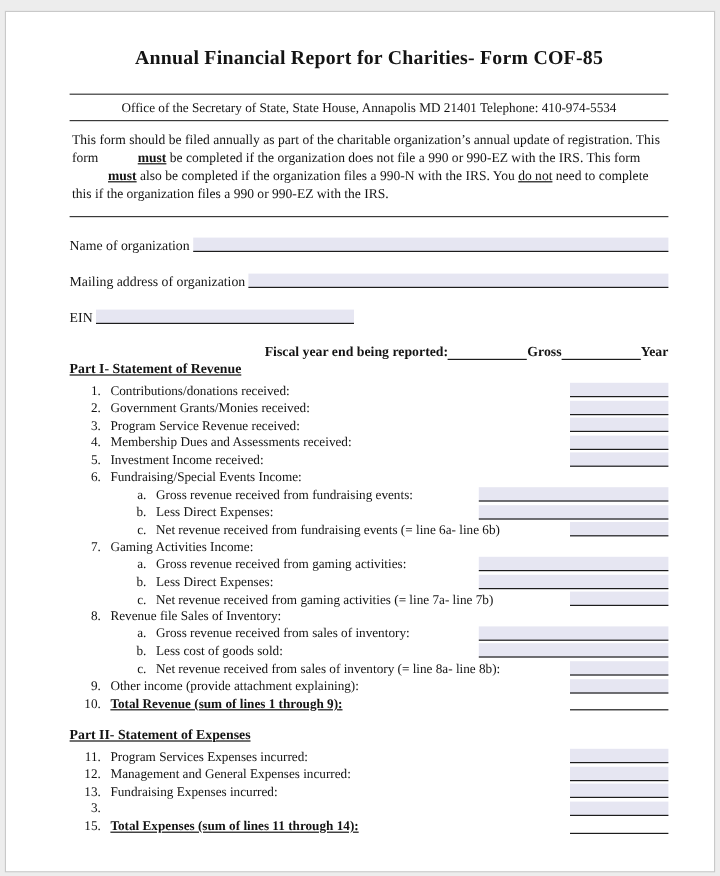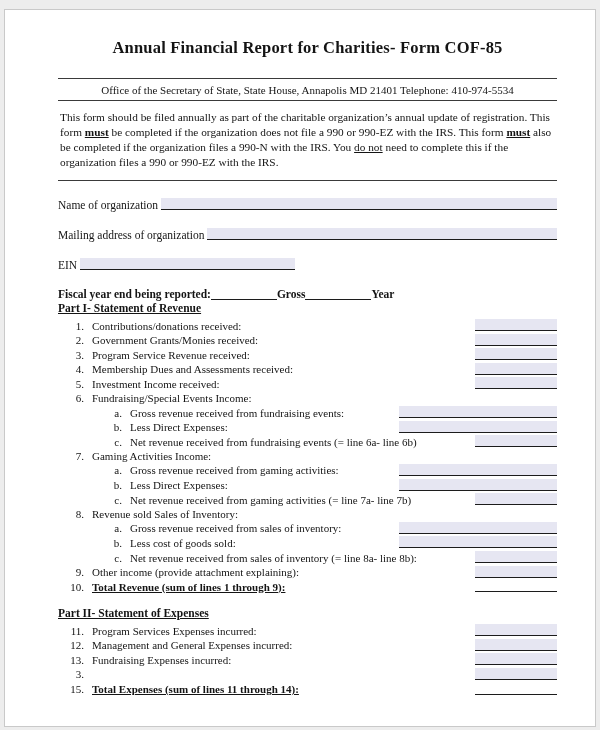--- a/index.html
+++ b/index.html
@@ -13,32 +13,32 @@
     width:592px; height:718px; margin:9px auto 0;
     background:#fff; border:1px solid #c9c9c9;
     padding:28px 38px 10px 53px; overflow:hidden;
   }
   .title { text-align:center; font-weight:bold; font-size:16.5px; letter-spacing:.2px; }
   .rule { border-bottom:1.5px solid #3a3a3a; }
   .rule.r1 { margin-top:20px; }
   .office { text-align:center; font-size:11px; margin:5px 0 4px; }
   .intro { font-size:11.3px; line-height:15px; margin:9px 2px 10px 2px; }
   .u { text-decoration:underline; }
-  .b { font-weight:bold; }
+  .b { font-weight:bold;margin-left:30px; }
   .orgrow { display:flex; align-items:center; font-size:11.5px; margin-top:17px; }
   .orgrow .lbl { white-space:nowrap; padding-right:3px; }
   .field {
     display:inline-block; height:12px;
     background:#e6e6f2; border-bottom:1.3px solid #1c1c1c;
     margin-bottom:1px;
   }
   .field.plain { background:transparent; }
   .grow { flex:1 1 auto; }
   .ein-field { width:215px; }
-  .fiscal { font-size:11.5px; font-weight:bold; margin-top:17px; display:flex; align-items:flex-end; }
+  .fiscal { font-size:11.5px; font-weight:bold; margin-top:17px; display:flex; align-items:flex-end;justify-content:flex-end; }
   .blank { display:inline-block; width:66px; border-bottom:1.3px solid #1c1c1c; height:11px; }
   .part-heading { font-size:11.5px; font-weight:bold; text-decoration:underline; margin-top:2px; }
   .part-heading.p2 { margin-top:14px; }
   .rows { margin-top:5px; }
   .row { display:flex; align-items:flex-end; font-size:11px; line-height:12.5px; margin-bottom:1.6px; }
   .row .num { width:26px; text-align:right; flex:0 0 auto; padding-right:0; }
   .row .txt { padding-left:8px; white-space:nowrap; }
   .row.sub .num { width:64px; }
   .row .spacer { flex:1 1 auto; }
   .f-right { width:82px; flex:0 0 auto; }
@@ -155,21 +155,21 @@
         <span class="field f-mid"></span>
     </div>
     <div class="row sub">
       <span class="num">c.</span>
       <span class="txt">Net revenue received from gaming activities (= line 7a- line 7b)</span>
       <span class="spacer"></span>
         <span class="field f-right"></span>
     </div>
     <div class="row">
       <span class="num">8.</span>
-      <span class="txt">Revenue sold Sales of Inventory:</span>
+      <span class="txt">Revenue file Sales of Inventory:</span>
     </div>
     <div class="row sub">
       <span class="num">a.</span>
       <span class="txt">Gross revenue received from sales of inventory:</span>
       <span class="spacer"></span>
         <span class="field f-mid"></span>
     </div>
     <div class="row sub">
       <span class="num">b.</span>
       <span class="txt">Less cost of goods sold:</span>

